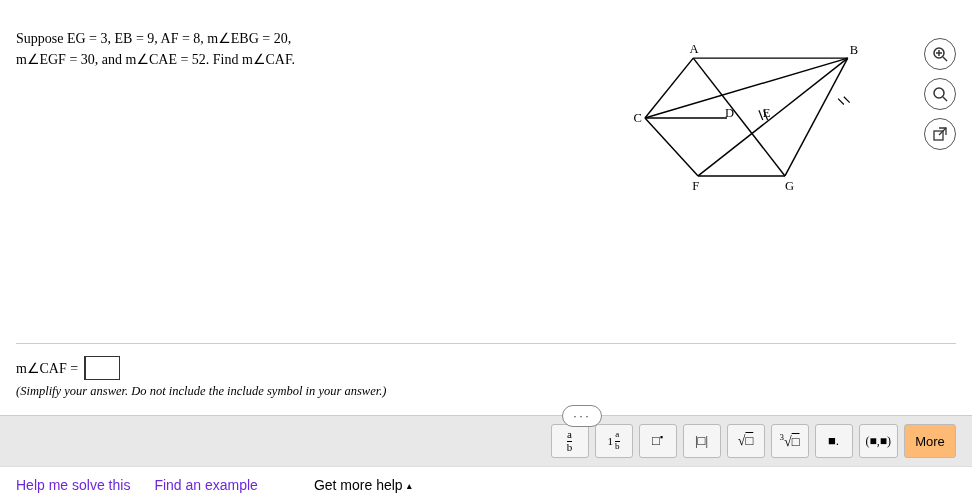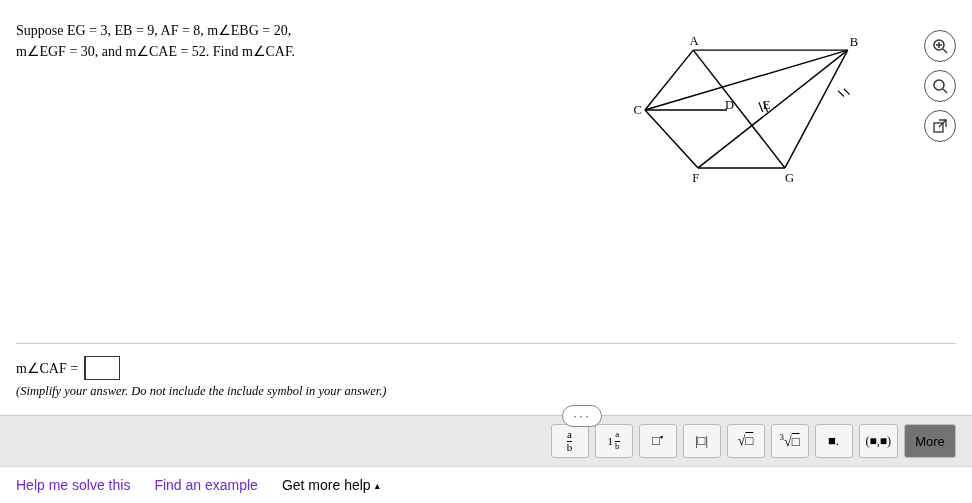--- a/index.html
+++ b/index.html
@@ -17,21 +17,21 @@
       height: 503px;
       display: flex;
       flex-direction: column;
       position: relative;
     }
 
     
     .top-section {
       display: flex;
       flex: 1;
-      padding: 20px 16px 0 16px;
+      padding: 28px 16px 0 16px;
       position: relative;
       justify-content: flex-end;
     }
 
     .problem-area {
       flex: 1;
       padding-right: 20px;
     }
 
     .problem-text {
@@ -139,21 +139,21 @@
       justify-content: center;
       font-size: 13px;
       font-family: 'Times New Roman', serif;
       color: #000;
       padding: 0 6px;
     }
 
     .more-btn {
       min-width: 52px;
       height: 34px;
-      background: #737373;
+      background: #fdba74;
       border: 1px solid #bbb;
       border-radius: 3px;
       cursor: pointer;
       display: flex;
       align-items: center;
       justify-content: center;
       font-size: 13px;
       color: #000;
       padding: 0 8px;
     }
@@ -190,20 +190,21 @@
     }
 
     .get-more-help {
       font-size: 14px;
       color: #000;
       cursor: pointer;
       font-family: Arial, sans-serif;
       display: flex;
       align-items: center;
       gap: 4px;
+      margin-left: 32px;
     }
   </style>
 </head>
 <body>
 
 <div class="main-container">
 
   <div class="top-section">
 
     <div class="problem-area">

